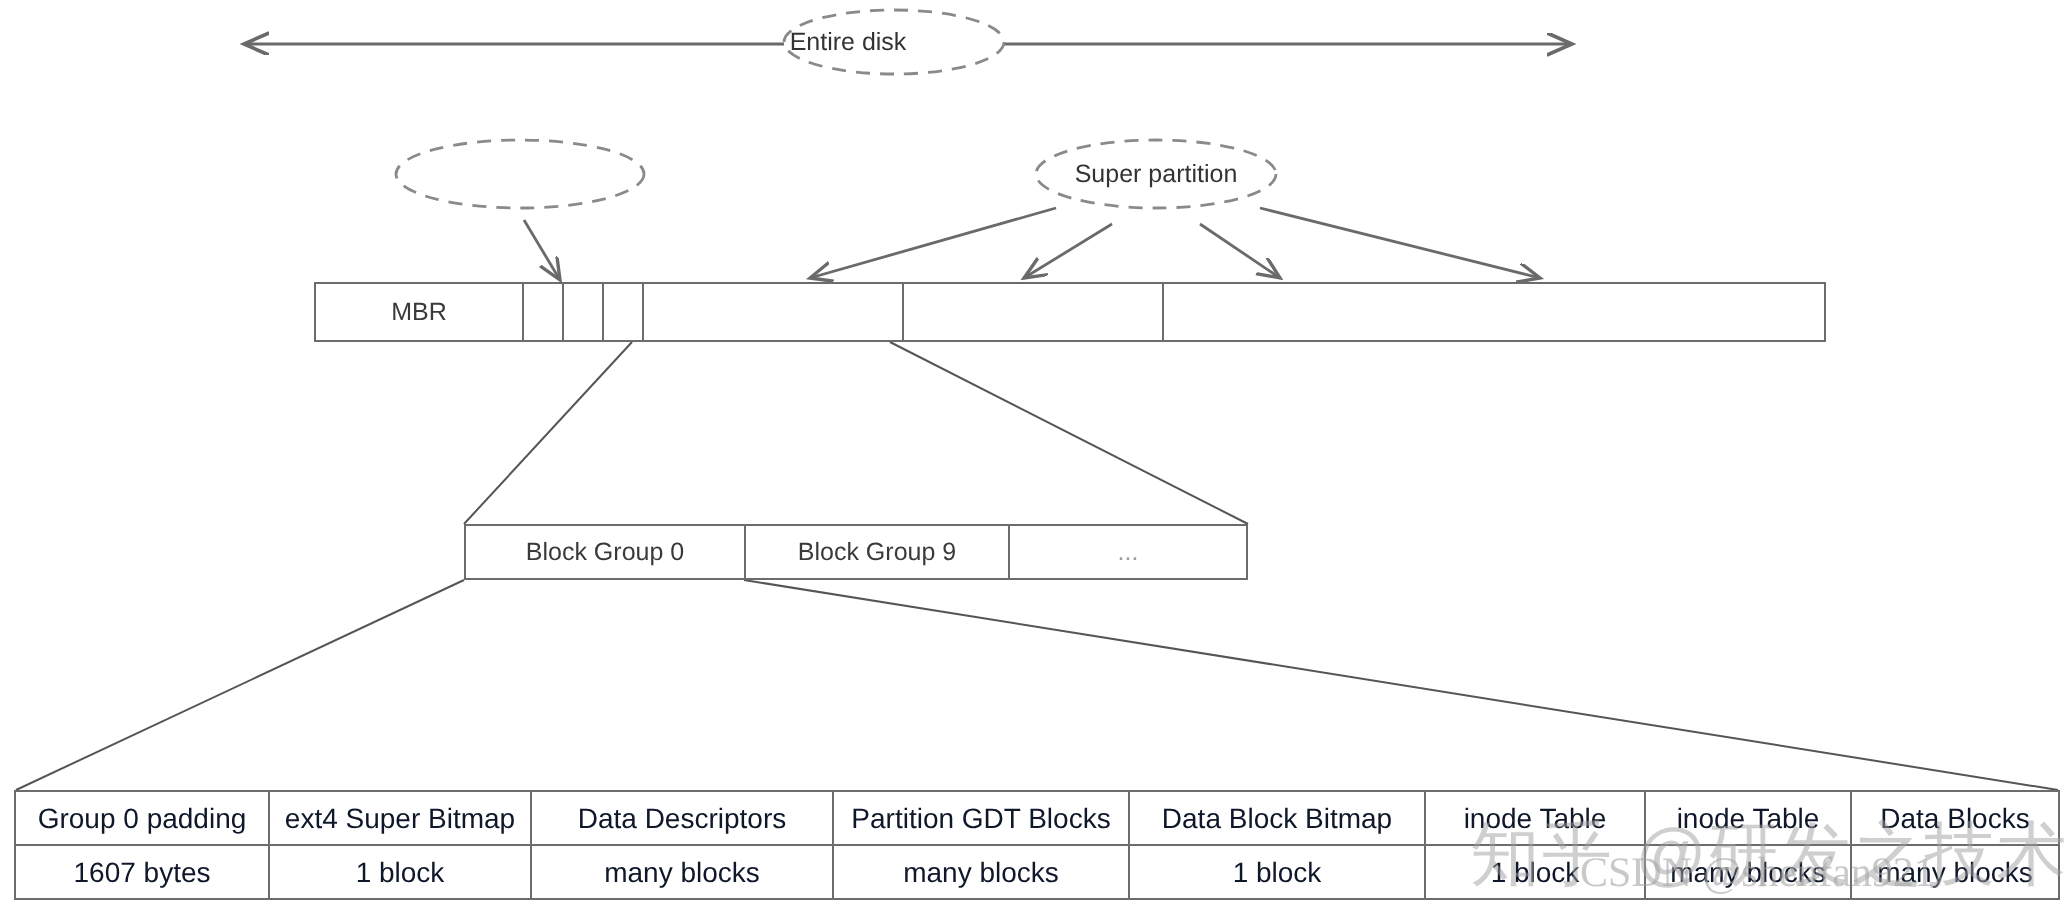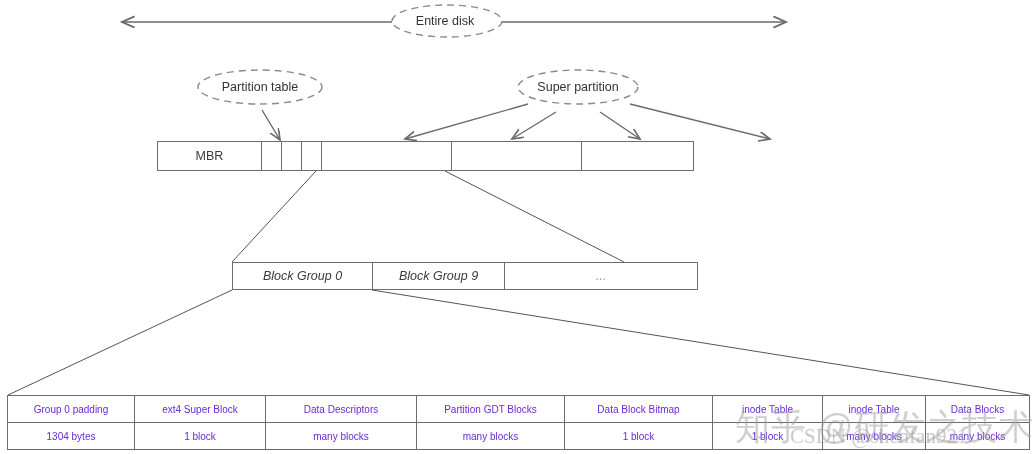--- a/index.html
+++ b/index.html
@@ -44,21 +44,21 @@
   .ellipse-label {
     font-size: 12.5px;
     color: #333333;
     text-align: center;
   }
   
   #disk-bar {
     position: absolute;
     left: 157px;
     top: 141px;
-    width: 537px;
+    width: 756px;
     height: 30px;
     border: 1.3px solid #6c6c6c;
     box-sizing: border-box;
     background: #ffffff;
     display: flex;
   }
   #disk-bar .cell {
     position: relative;
     border-right: 1.3px solid #6c6c6c;
     box-sizing: border-box;
@@ -69,27 +69,26 @@
     color: #3a3a3a;
   }
   #disk-bar .cell:last-child {
     border-right: none;
   }
   
   #bg-bar {
     position: absolute;
     left: 232px;
     top: 262px;
-    width: 466px;
+    width: 392px;
     height: 28px;
     border: 1.3px solid #6c6c6c;
     box-sizing: border-box;
     background: #ffffff;
     display: flex;
-    font-style: italic;
   }
   #bg-bar .cell {
     border-right: 1.3px solid #6c6c6c;
     box-sizing: border-box;
     display: flex;
     align-items: center;
     justify-content: center;
     font-size: 12.5px;
     color: #3a3a3a;
   }
@@ -103,22 +102,22 @@
     top: 395px;
     width: 1022px;
     border-collapse: collapse;
     background: #ffffff;
     table-layout: fixed;
   }
   #detail-table td {
     border: 1.1px solid #6c6c6c;
     height: 26px;
     text-align: center;
-    font-size: 10px;
-    color: #6d28d9;
+    font-size: 14px;
+    color: #0f172a;
     padding: 0 2px;
     overflow: hidden;
     white-space: nowrap;
     margin-top: 10px;
   }
   #detail-table tr.row-head td {
     border-bottom-width: 1.6px;
   }
   .faded {
     color: #9a9a9a;
@@ -195,27 +194,24 @@
       <line class="thin-line" x1="372" y1="290" x2="1029" y2="395"></line>
     </g>
   </svg>
 
   <svg class="layer" viewBox="0 0 1036 454">
     <ellipse class="ellipse-dashed" cx="447" cy="21" rx="55" ry="16"></ellipse>
     <ellipse class="ellipse-dashed" cx="260" cy="87" rx="62" ry="17"></ellipse>
     <ellipse class="ellipse-dashed" cx="578" cy="87" rx="60" ry="17"></ellipse>
   </svg>
 
-  <div class="ell-wrap" style="left:390px;top:5px;width:110px;height:32px;">
+  <div class="ell-wrap" style="left:369px;top:5px;width:110px;height:32px;">
     <span class="ellipse-label">Entire disk</span>
   </div>
 
-  <div class="ell-wrap" style="left:198px;top:71px;width:124px;height:32px;">
-    <span class="ellipse-label">Partition table</span>
-  </div>
 
   <div class="ell-wrap" style="left:518px;top:71px;width:120px;height:32px;">
     <span class="ellipse-label">Super partition</span>
   </div>
 
   <div id="disk-bar">
     <div class="cell" style="flex:0 0 104px;">
       <span>MBR</span>
     </div>
     <div class="cell" style="flex:0 0 20px;">
@@ -257,30 +253,30 @@
         <col style="width:151px">
       <col style="width:148px">
         <col style="width:148px">
         <col style="width:110px">
       <col style="width:103px">
         <col style="width:104px">
     </colgroup>
     <tbody>
       <tr class="row-head">
         <td>Group 0 padding</td>
-        <td>ext4 Super Block</td>
+        <td>ext4 Super Bitmap</td>
         <td>Data Descriptors</td>
         <td>Partition GDT Blocks</td>
         <td>Data Block Bitmap</td>
         <td>inode Table</td>
         <td>inode Table</td>
         <td>Data Blocks</td>
       </tr>
       <tr class="row-size">
-        <td>1304 bytes</td>
+        <td>1607 bytes</td>
         <td>1 block</td>
         <td>many blocks</td>
         <td>many blocks</td>
         <td>1 block</td>
         <td>1 block</td>
         <td>many blocks</td>
         <td>many blocks</td>
       </tr>
     </tbody>
   </table>

